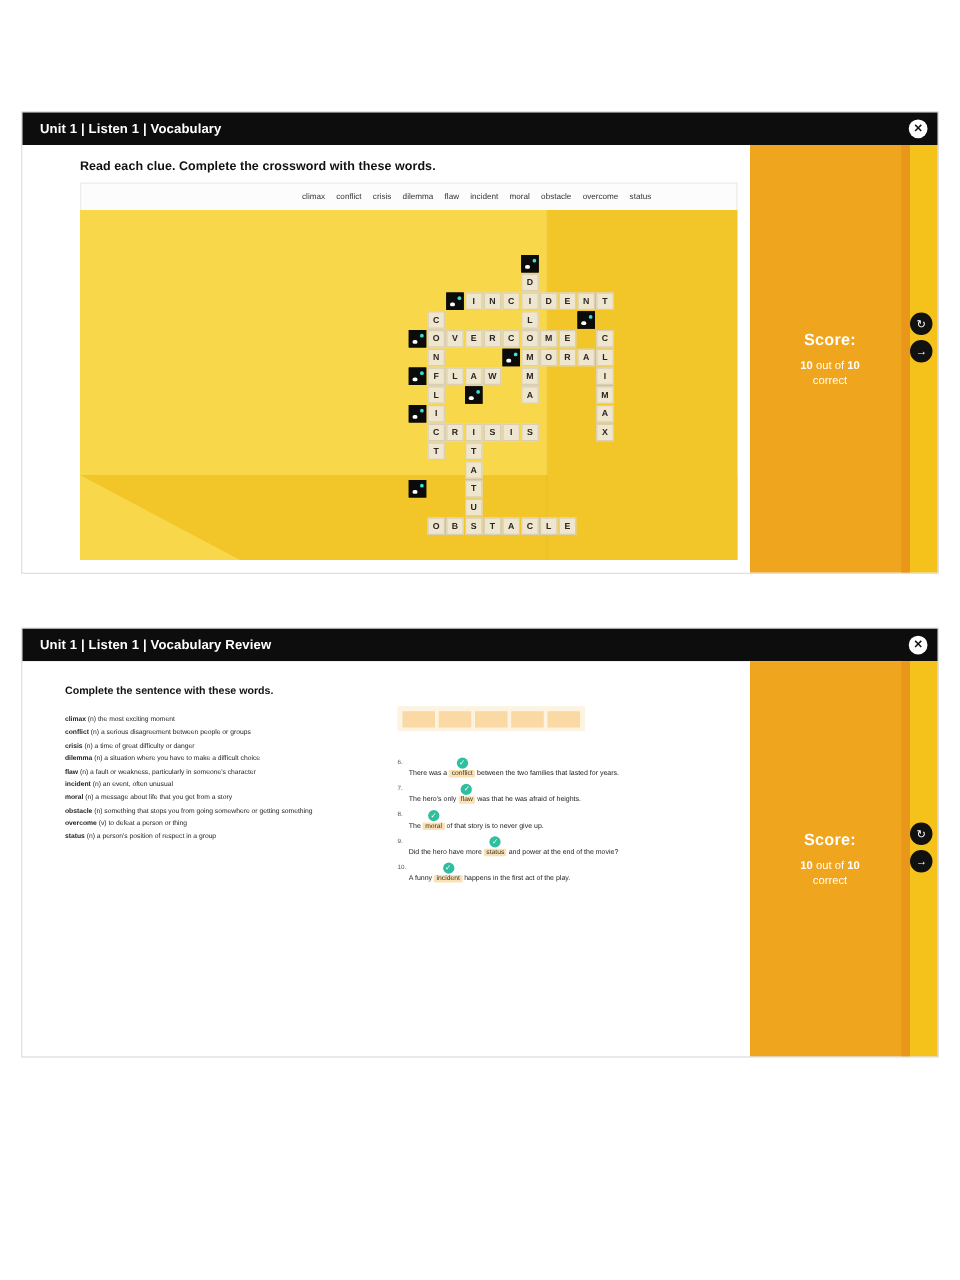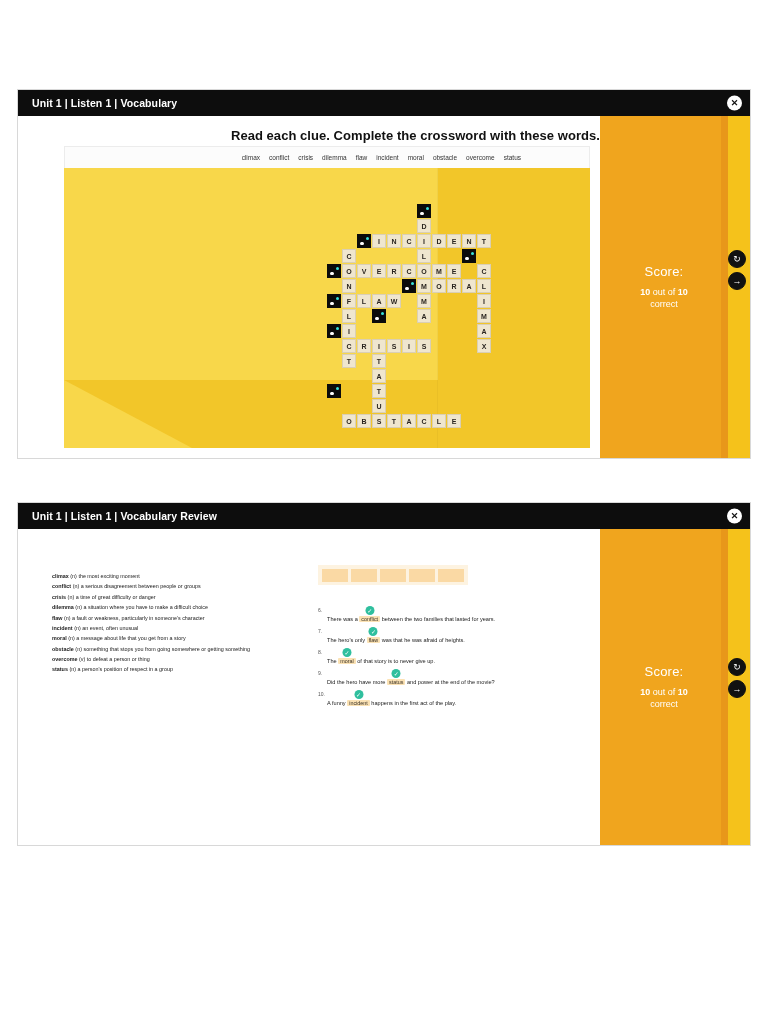--- a/index.html
+++ b/index.html
@@ -27,21 +27,21 @@
     color:#111;font-size:9px;font-weight:bold;line-height:1;cursor:pointer;
   }
 
   
   .score-rail{
     position:absolute;top:26px;bottom:0;right:22px;width:128px;
     background:#f0a51e;
     display:flex;flex-direction:column;align-items:center;justify-content:center;
     color:#ffffff;text-align:center;
   }
-  .score-label{font-size:13px;font-weight:normal;letter-spacing:.2px;text-align:center;}
+  .score-label{font-size:13px;font-weight:bold;letter-spacing:.2px;text-align:center;}
   .score-value{font-size:9px;margin-top:7px;line-height:1.35;}
   .score-value b{font-weight:bold;margin-top:35px;}
   .rail-strip{
     position:absolute;top:26px;bottom:0;right:0;width:22px;background:#f5c21b;
   }
   .rail-strip-inner{
     position:absolute;top:26px;bottom:0;right:22px;width:7px;background:#e8971a;
   }
   .rail-buttons{
     position:absolute;right:6px;width:16px;display:flex;flex-direction:column;gap:4px;
@@ -50,21 +50,21 @@
   .rail-btn{
     width:16px;height:16px;border-radius:50%;background:#111;color:#fff;
     display:flex;align-items:center;justify-content:center;font-size:9px;cursor:pointer;
     border:1px solid #111;
   }
 
   
   #panel1{left:18px;top:90px;width:732px;height:368px;}
   .p1-body{position:absolute;left:0;top:26px;right:150px;bottom:0;background:#ffffff;}
   .instruction{
-    font-size:13px;font-weight:bold;color:#111;margin:12px 0 0 46px;letter-spacing:.05px;text-align:right;
+    font-size:10px;font-weight:bold;color:#111;margin:12px 0 0 46px;letter-spacing:.05px;
   }
   .wordbank{
     position:absolute;left:46px;right:10px;top:30px;height:22px;
     background:#fcfcfc;border:1px solid #ececec;border-bottom:none;
     display:flex;align-items:center;justify-content:flex-end;gap:9px;padding-right:68px;
     box-sizing:border-box;
   }
   .wordbank span{font-size:6.5px;color:#333;}
   .stage{
     position:absolute;left:46px;right:10px;top:52px;bottom:10px;
@@ -258,20 +258,21 @@
     </div>
   </div>
 
   <div class="panel" id="panel2">
     <div class="panel-header">
       <div class="panel-title">Unit 1 | Listen 1 | Vocabulary Review</div>
       <div class="close-btn">✕</div>
     </div>
 
     <div class="p2-body">
+      <div class="p2-instruction">Complete the sentence with these words.</div>
       <div class="defs" id="defs">
           <div class="def"><b>climax</b> (n) the most exciting moment</div>
           <div class="def"><b>conflict</b> (n) a serious disagreement between people or groups</div>
           <div class="def"><b>crisis</b> (n) a time of great difficulty or danger</div>
           <div class="def"><b>dilemma</b> (n) a situation where you have to make a difficult choice</div>
           <div class="def"><b>flaw</b> (n) a fault or weakness, particularly in someone's character</div>
           <div class="def"><b>incident</b> (n) an event, often unusual</div>
           <div class="def"><b>moral</b> (n) a message about life that you get from a story</div>
           <div class="def"><b>obstacle</b> (n) something that stops you from going somewhere or getting something</div>
           <div class="def"><b>overcome</b> (v) to defeat a person or thing</div>

